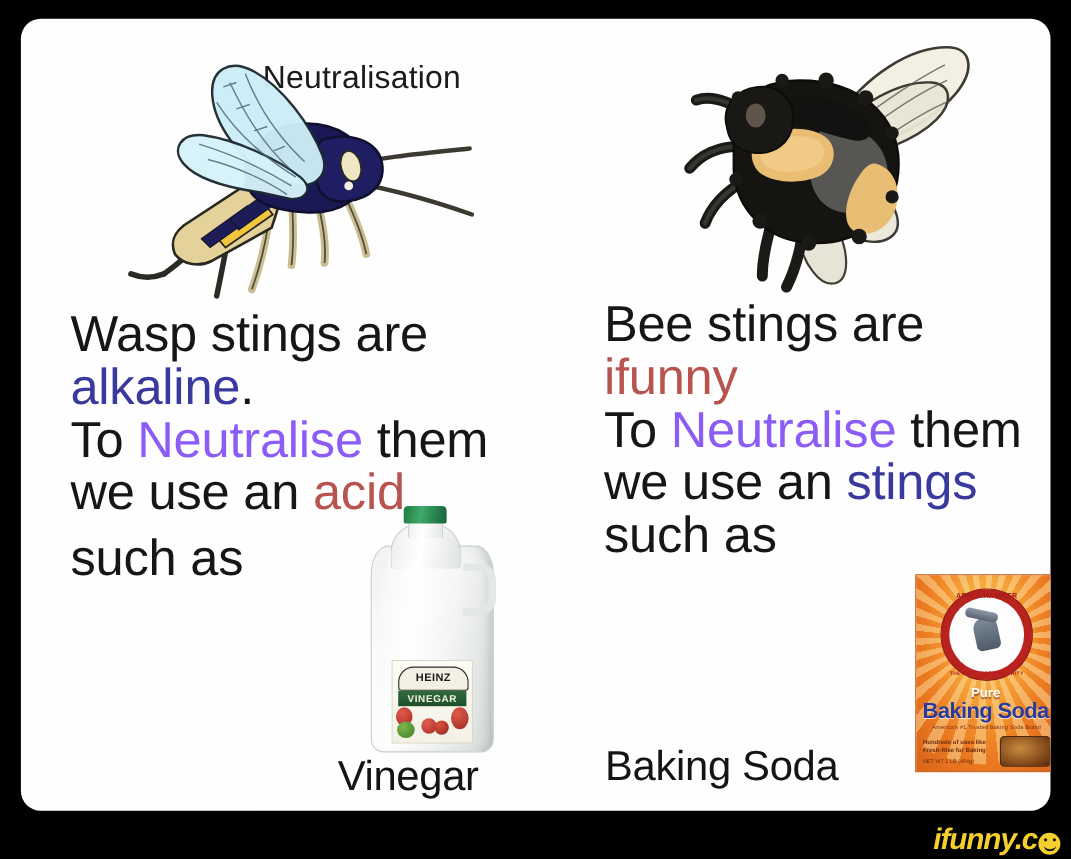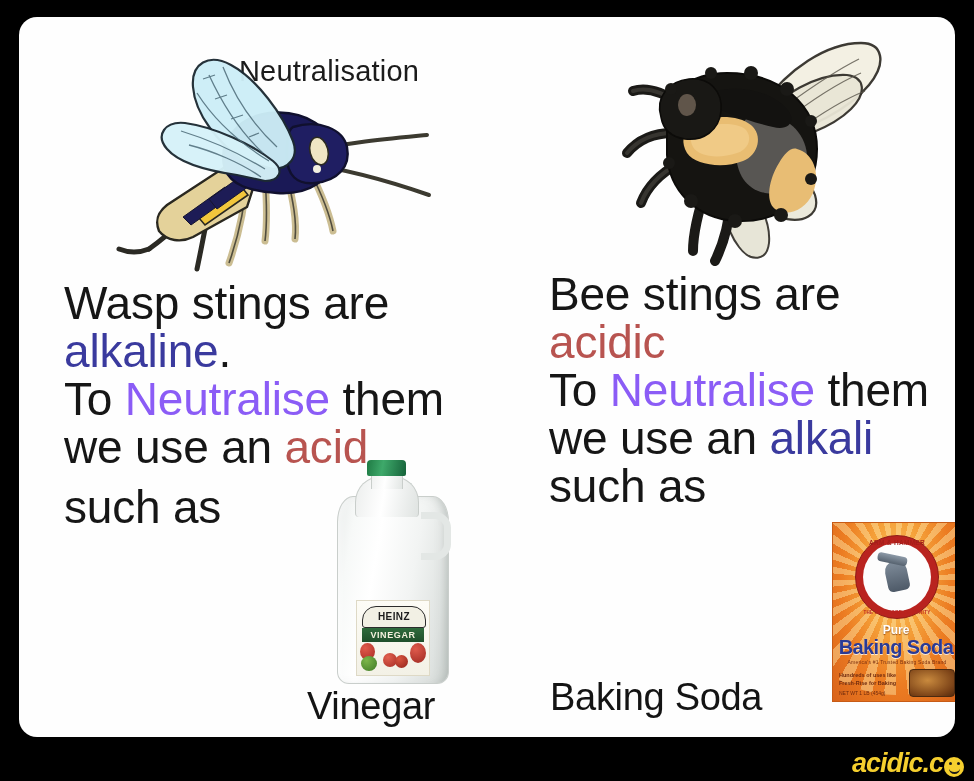--- a/index.html
+++ b/index.html
@@ -392,27 +392,27 @@
         <span class="line" style="margin-top:12px;">
           <span>such as</span>
         </span>
       </div>
 
       <div class="text-block" id="bee-text">
         <span class="line">
           <span>Bee stings are</span>
         </span>
         <span class="line">
-          <span class="w-acidic">acidic</span>
+          <span class="w-acidic">ifunny</span>
         </span>
         <span class="line">
           <span>To </span><span class="w-neutralise">Neutralise</span><span> them</span>
         </span>
         <span class="line">
-          <span>we use an </span><span class="w-alkali">alkali</span>
+          <span>we use an </span><span class="w-alkali">stings</span>
         </span>
         <span class="line">
           <span>such as</span>
         </span>
       </div>
 
       <div class="vinegar">
         <div class="jug-body"></div>
         <div class="jug-shoulder"></div>
         <div class="jug-neck"></div>
@@ -450,17 +450,17 @@
         </div>
       </div>
 
       <div class="caption" id="vinegar-caption">Vinegar</div>
       <div class="caption" id="bakingsoda-caption">Baking Soda</div>
 
     </div>
   </div>
 
   <div class="watermark">
-    <span>acidic.c</span>
+    <span>ifunny.c</span>
     <span class="wm-smiley"></span>
   </div>
 
 </div>
 
 </body></html>

